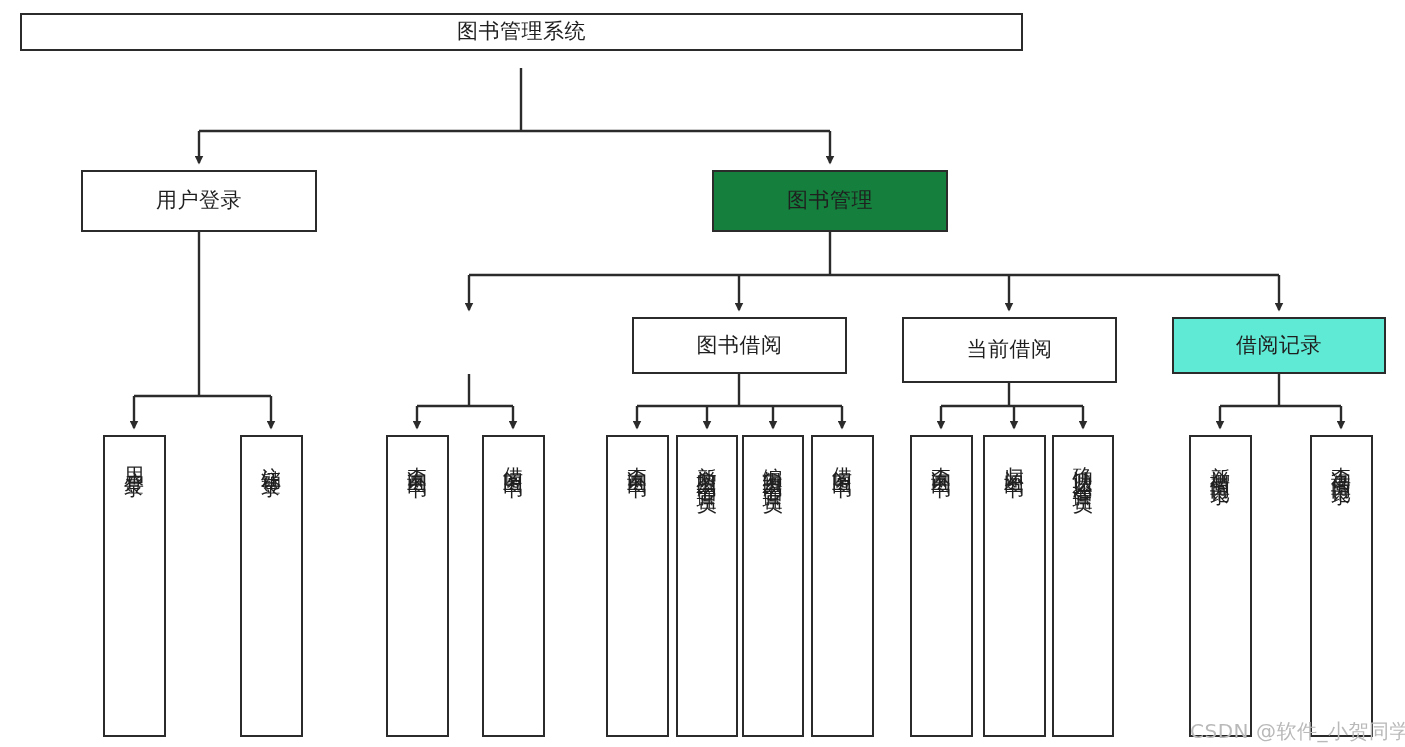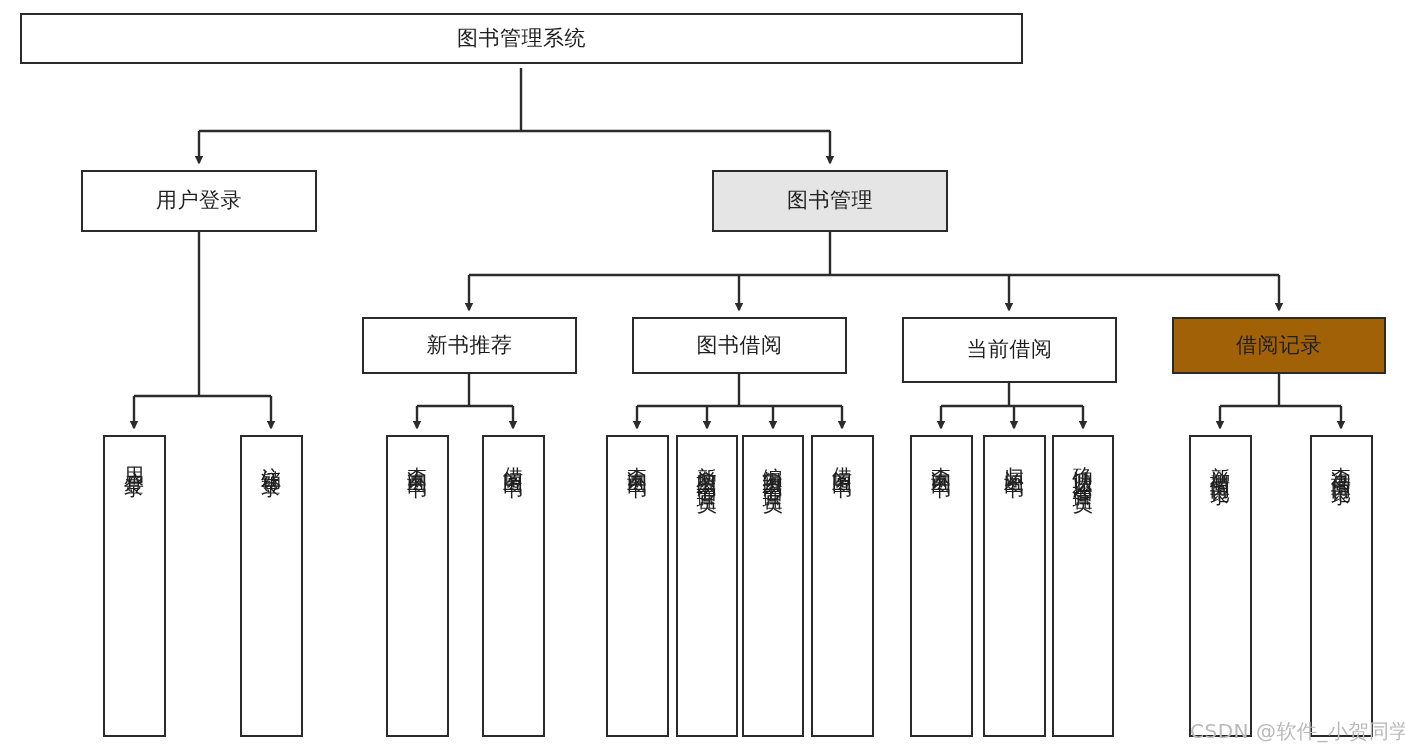--- a/index.html
+++ b/index.html
@@ -118,41 +118,38 @@
       <path d="M1014,406 L1014,428" marker-end="url(#arrow)"></path>
       <path d="M1083,406 L1083,428" marker-end="url(#arrow)"></path>
 
       <path d="M1279,374 L1279,406"></path>
       <path d="M1220,406 L1341,406"></path>
       <path d="M1220,406 L1220,428" marker-end="url(#arrow)"></path>
       <path d="M1341,406 L1341,428" marker-end="url(#arrow)"></path>
     </g>
   </svg>
 
-  <div class="node horiz root" style="left: 20px; top: 13px; width: 1003px; height: 51px; border-color: rgb(43, 43, 43); background: rgb(255, 255, 255); color: rgb(31, 31, 31);">
+  <div class="node horiz root" style="left: 20px; top: 13px; width: 1003px; height: 38px; border-color: rgb(43, 43, 43); background: rgb(255, 255, 255); color: rgb(31, 31, 31);">
     <span class="node-label">图书管理系统</span>
   </div>
 
   <div class="node horiz" style="left: 81px; top: 170px; width: 236px; height: 62px; border-color: rgb(43, 43, 43); background: rgb(255, 255, 255); color: rgb(31, 31, 31);">
     <span class="node-label">用户登录</span>
   </div>
-  <div class="node horiz" style="left: 712px; top: 170px; width: 236px; height: 62px; border-color: rgb(43, 43, 43); background: #e5e5e5; color: rgb(31, 31, 31);">
+  <div class="node horiz" style="left: 712px; top: 170px; width: 236px; height: 62px; border-color: rgb(43, 43, 43); background: #15803d; color: rgb(31, 31, 31);">
     <span class="node-label">图书管理</span>
   </div>
 
-  <div class="node horiz" style="left: 362px; top: 317px; width: 215px; height: 57px; border-color: rgb(43, 43, 43); background: rgb(255, 255, 255); color: rgb(31, 31, 31);">
-    <span class="node-label">新书推荐</span>
-  </div>
   <div class="node horiz" style="left: 632px; top: 317px; width: 215px; height: 57px; border-color: rgb(43, 43, 43); background: rgb(255, 255, 255); color: rgb(31, 31, 31);">
     <span class="node-label">图书借阅</span>
   </div>
   <div class="node horiz" style="left: 902px; top: 317px; width: 215px; height: 66px; border-color: rgb(43, 43, 43); background: rgb(255, 255, 255); color: rgb(31, 31, 31);">
     <span class="node-label">当前借阅</span>
   </div>
-  <div class="node horiz" style="left: 1172px; top: 317px; width: 214px; height: 57px; border-color: rgb(43, 43, 43); background: #a16207; color: rgb(31, 31, 31);">
+  <div class="node horiz" style="left: 1172px; top: 317px; width: 214px; height: 57px; border-color: rgb(43, 43, 43); background: #5eead4; color: rgb(31, 31, 31);">
     <span class="node-label">借阅记录</span>
   </div>
 
   <div class="node vert" style="left: 103px; top: 435px; width: 63px; height: 302px; border-color: rgb(43, 43, 43); background: rgb(255, 255, 255); color: rgb(31, 31, 31);">
     <span class="node-label">用户登录</span>
   </div>
   <div class="node vert" style="left: 240px; top: 435px; width: 63px; height: 302px; border-color: rgb(43, 43, 43); background: rgb(255, 255, 255); color: rgb(31, 31, 31);">
     <span class="node-label">注销登录</span>
   </div>
   <div class="node vert" style="left: 386px; top: 435px; width: 63px; height: 302px; border-color: rgb(43, 43, 43); background: rgb(255, 255, 255); color: rgb(31, 31, 31);">

